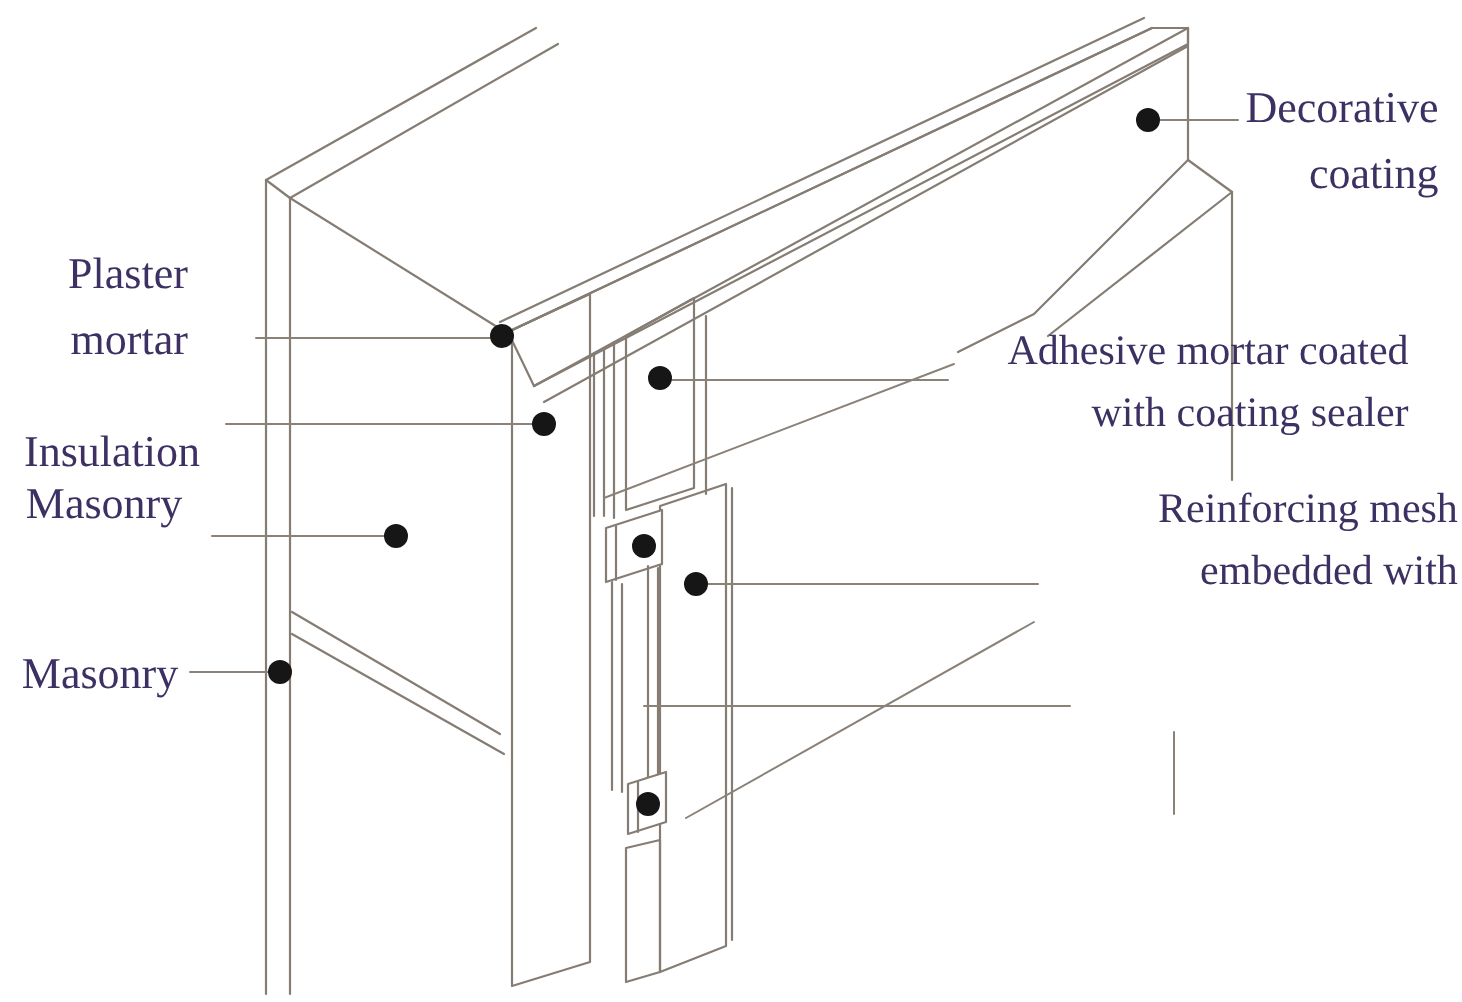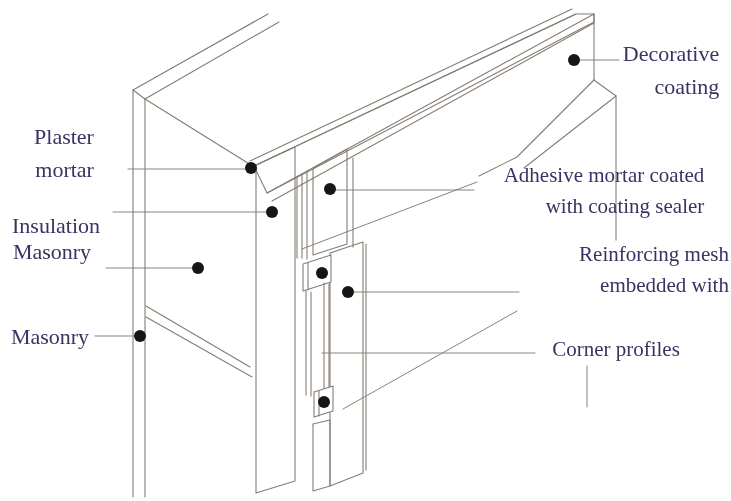--- a/index.html
+++ b/index.html
@@ -168,17 +168,14 @@
   <div class="lbl sm" style="left:604px;top:160px;">
     <div>Adhesive mortar coated</div>
     <div>with coating sealer</div>
   </div>
 
   <div class="lbl sm" style="left:613px;top:239px;margin-left:41px;">
     <div>Reinforcing mesh</div>
     <div>embedded with</div>
   </div>
 
-  <div class="lbl sm" style="left:616px;top:334px;">
-    <div>Corner profiles</div>
-  </div>
 
 </div>
 
 </body></html>

